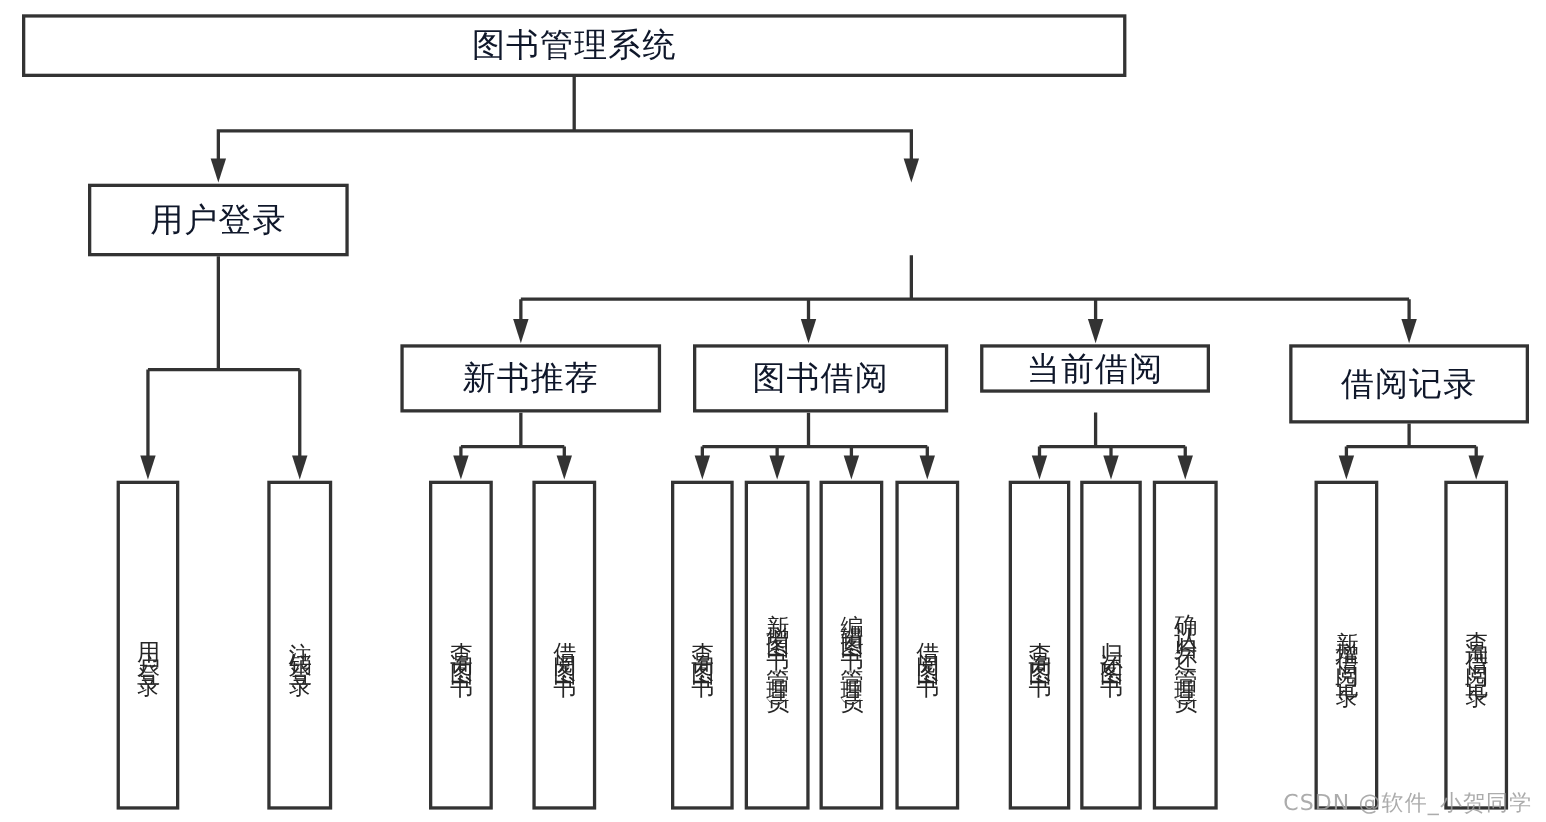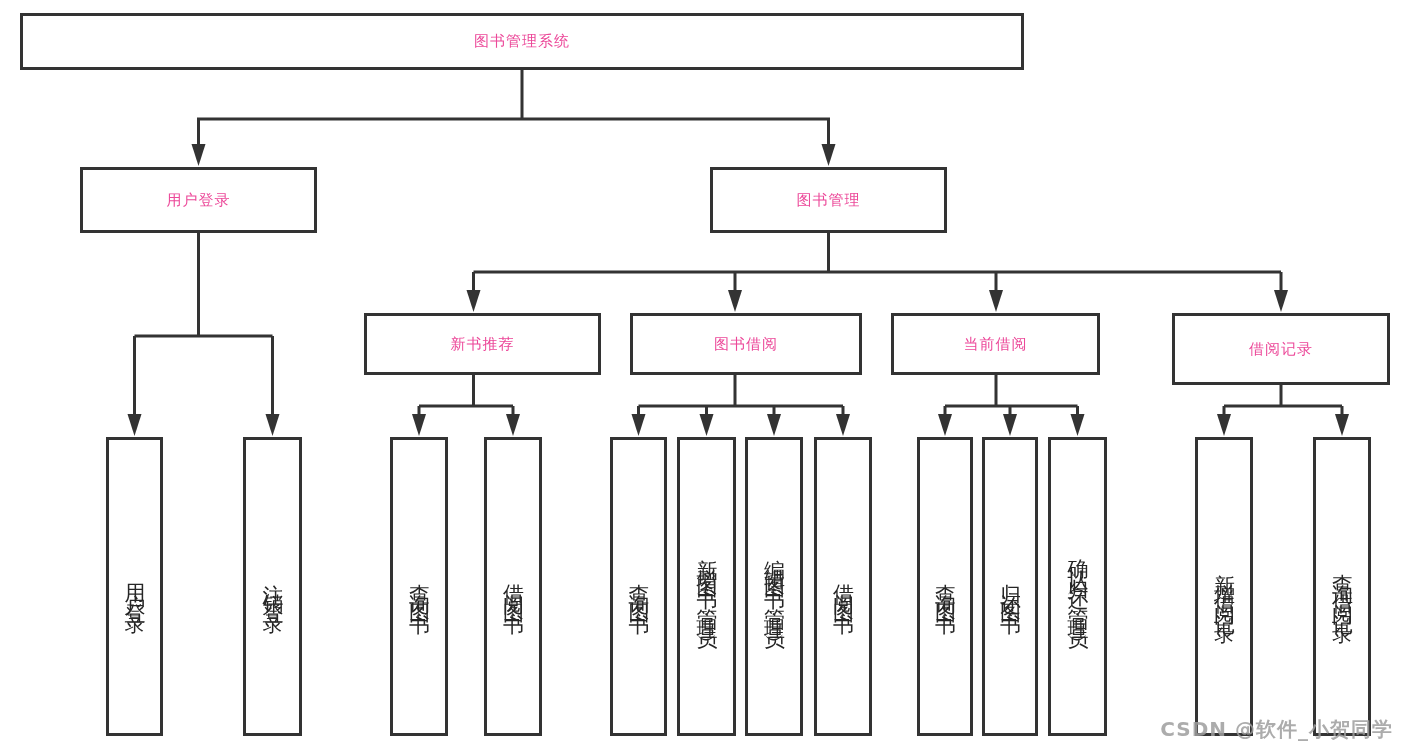--- a/index.html
+++ b/index.html
@@ -10,22 +10,22 @@
     font-family:"DejaVu Sans",sans-serif;
     overflow:hidden;
   }
   .connectors{position:absolute;left:0;top:0;width:1405px;height:747px;}
   .node{
     position:absolute;
     box-sizing:border-box;
     background:#ffffff;
     border:3px solid #333333;
     display:flex;align-items:center;justify-content:center;
-    color:#ec4899;
-    font-size:15px;
+    color:#0f172a;
+    font-size:30px;
     letter-spacing:1px;
     z-index:2;
   }
   .leaf{
     position:absolute;
     box-sizing:border-box;
     background:#ffffff;
     border:3px solid #333333;
     top:437px;height:299px;
     display:flex;align-items:center;justify-content:center;
@@ -41,21 +41,20 @@
   }
   .watermark{
     position:absolute;
     right:12px;bottom:4px;
     font-size:20px;
     color:#9e9e9e;
     opacity:.85;
     letter-spacing:1px;
     z-index:3;
     white-space:nowrap;
-    font-weight:bold;
   }
 </style>
 </head>
 <body>
 
 <div class="canvas">
 
   <svg class="connectors" width="1405" height="747" viewBox="0 0 1405 747" xmlns="http://www.w3.org/2000/svg">
     <g stroke="#333333" stroke-width="3" fill="none">
 
@@ -99,31 +98,28 @@
     </g>
   </svg>
 
   <div class="node" style="left:20px;top:13px;width:1004px;height:57px">
     <span>图书管理系统</span>
   </div>
 
   <div class="node" style="left:80px;top:167px;width:237px;height:66px">
     <span>用户登录</span>
   </div>
-  <div class="node" style="left:710px;top:167px;width:237px;height:66px">
-    <span>图书管理</span>
-  </div>
 
   <div class="node" style="left:364px;top:313px;width:237px;height:62px">
     <span>新书推荐</span>
   </div>
   <div class="node" style="left:630px;top:313px;width:232px;height:62px">
     <span>图书借阅</span>
   </div>
-  <div class="node" style="left:891px;top:313px;width:209px;height:62px">
+  <div class="node" style="left:891px;top:313px;width:209px;height:44px">
     <span>当前借阅</span>
   </div>
   <div class="node" style="left:1172px;top:313px;width:218px;height:72px">
     <span>借阅记录</span>
   </div>
 
   <div class="leaf" style="left:106px;width:57px">
     <span>用户登录</span>
   </div>
   <div class="leaf" style="left:243px;width:59px">

